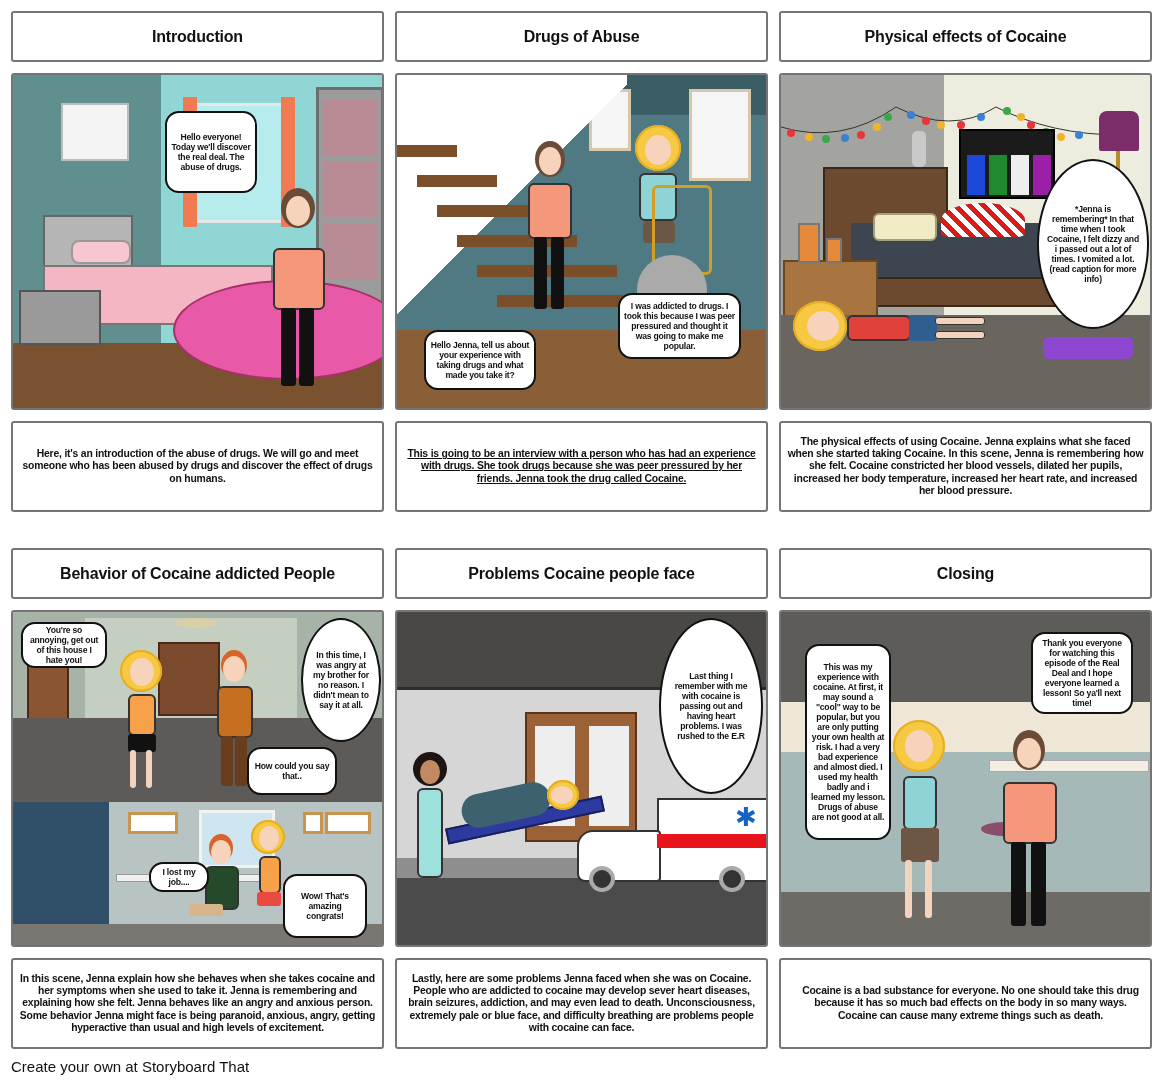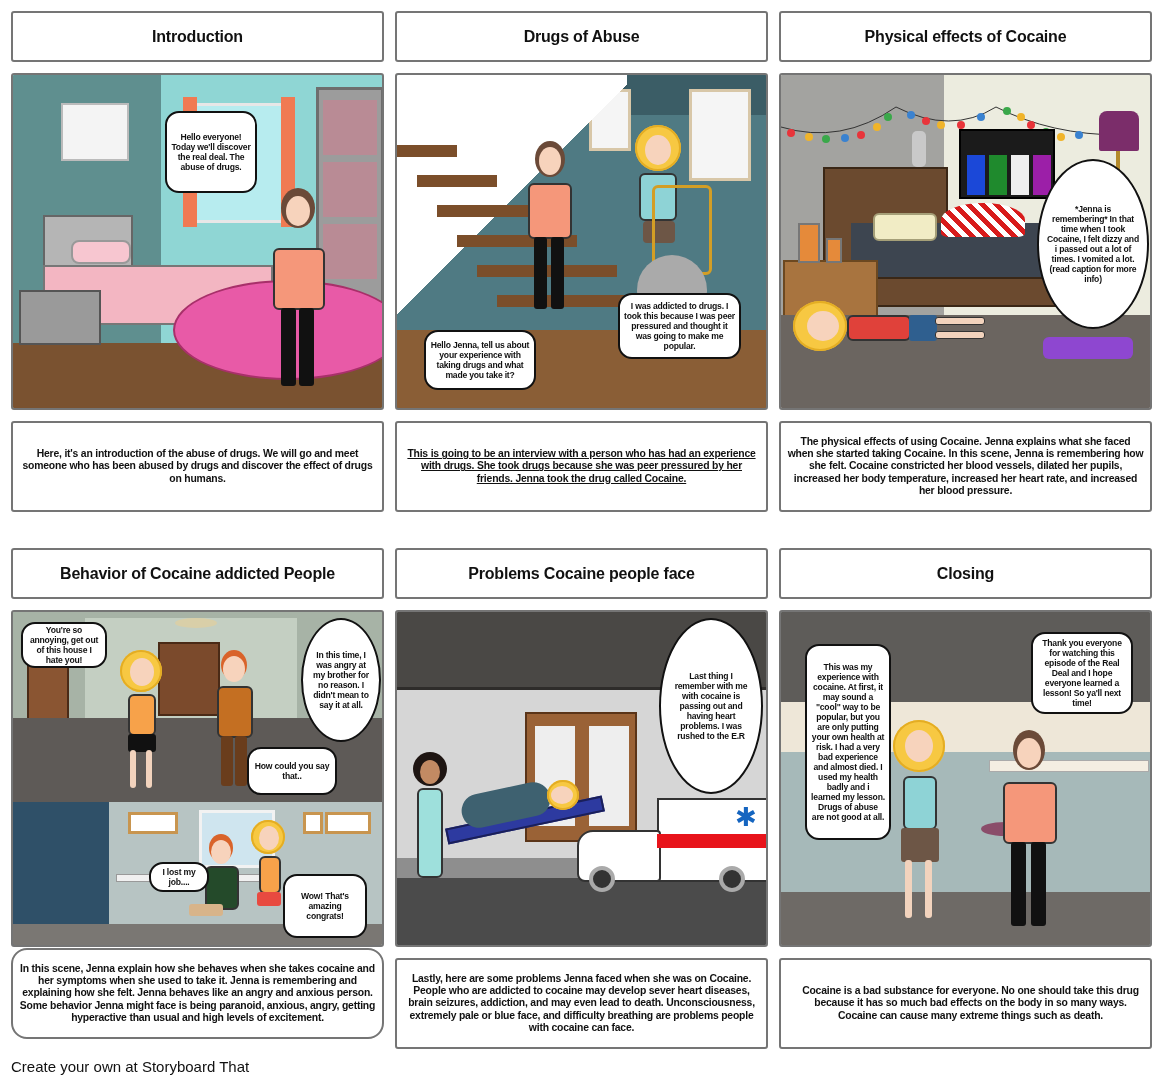--- a/index.html
+++ b/index.html
@@ -252,21 +252,21 @@
       <div class="person-body" style="left:8px;top:36px;width:22px;height:38px;background:#f7a24a;border:2px solid #333;"></div>
       <div class="leg" style="left:6px;top:72px;width:24px;height:14px;background:#e84a40;"></div>
     </div>
 
     <div class="bubble" style="left:8px;top:10px;width:86px;height:46px;">You're so annoying, get out of this house I hate you!</div>
     <div class="bubble oval" style="left:288px;top:6px;width:80px;height:124px;padding:10px;">In this time, I was angry at my brother for no reason. I didn't mean to say it at all.</div>
     <div class="bubble" style="left:234px;top:135px;width:90px;height:48px;">How could you say that..</div>
     <div class="bubble" style="left:136px;top:250px;width:60px;height:30px;">I lost my job....</div>
     <div class="bubble" style="left:270px;top:250px;width:84px;height:64px;margin-top:12px;">Wow! That's amazing congrats!</div>
   </div>
-  <div class="caption" style="top:411px;border-radius:16px;">In this scene, Jenna explain how she behaves when she takes cocaine and her symptoms when she used to take it. Jenna is remembering and explaining how she felt. Jenna behaves like an angry and anxious person. Some behavior Jenna might face is being paranoid, anxious, angry, getting hyperactive than usual and high levels of excitement.</div>
+  <div class="caption" style="top:421px;">In this scene, Jenna explain how she behaves when she takes cocaine and her symptoms when she used to take it. Jenna is remembering and explaining how she felt. Jenna behaves like an angry and anxious person. Some behavior Jenna might face is being paranoid, anxious, angry, getting hyperactive than usual and high levels of excitement.</div>
 </div>
 
 <div class="cell" style="left:395px; top:537px;">
   <div class="title-box" style="top:11px;">Problems Cocaine people face</div>
   <div class="scene" style="top:73px; background:#c9c9c9;">
     <div class="abs" style="left:0;top:0;width:373px;height:78px;background:#4a4845;border-bottom:3px solid #2e2c2a;"></div>
     <div class="abs" style="left:0;top:78px;width:373px;height:168px;background:#d6d6d6;"></div>
     <div class="abs" style="left:128px;top:100px;width:112px;height:130px;background:#9a6236;border:2px solid #5a3418;">
       <div class="abs" style="left:8px;top:12px;width:40px;height:100px;background:#eeeeee;"></div>
       <div class="abs" style="left:62px;top:12px;width:40px;height:100px;background:#eeeeee;"></div>

